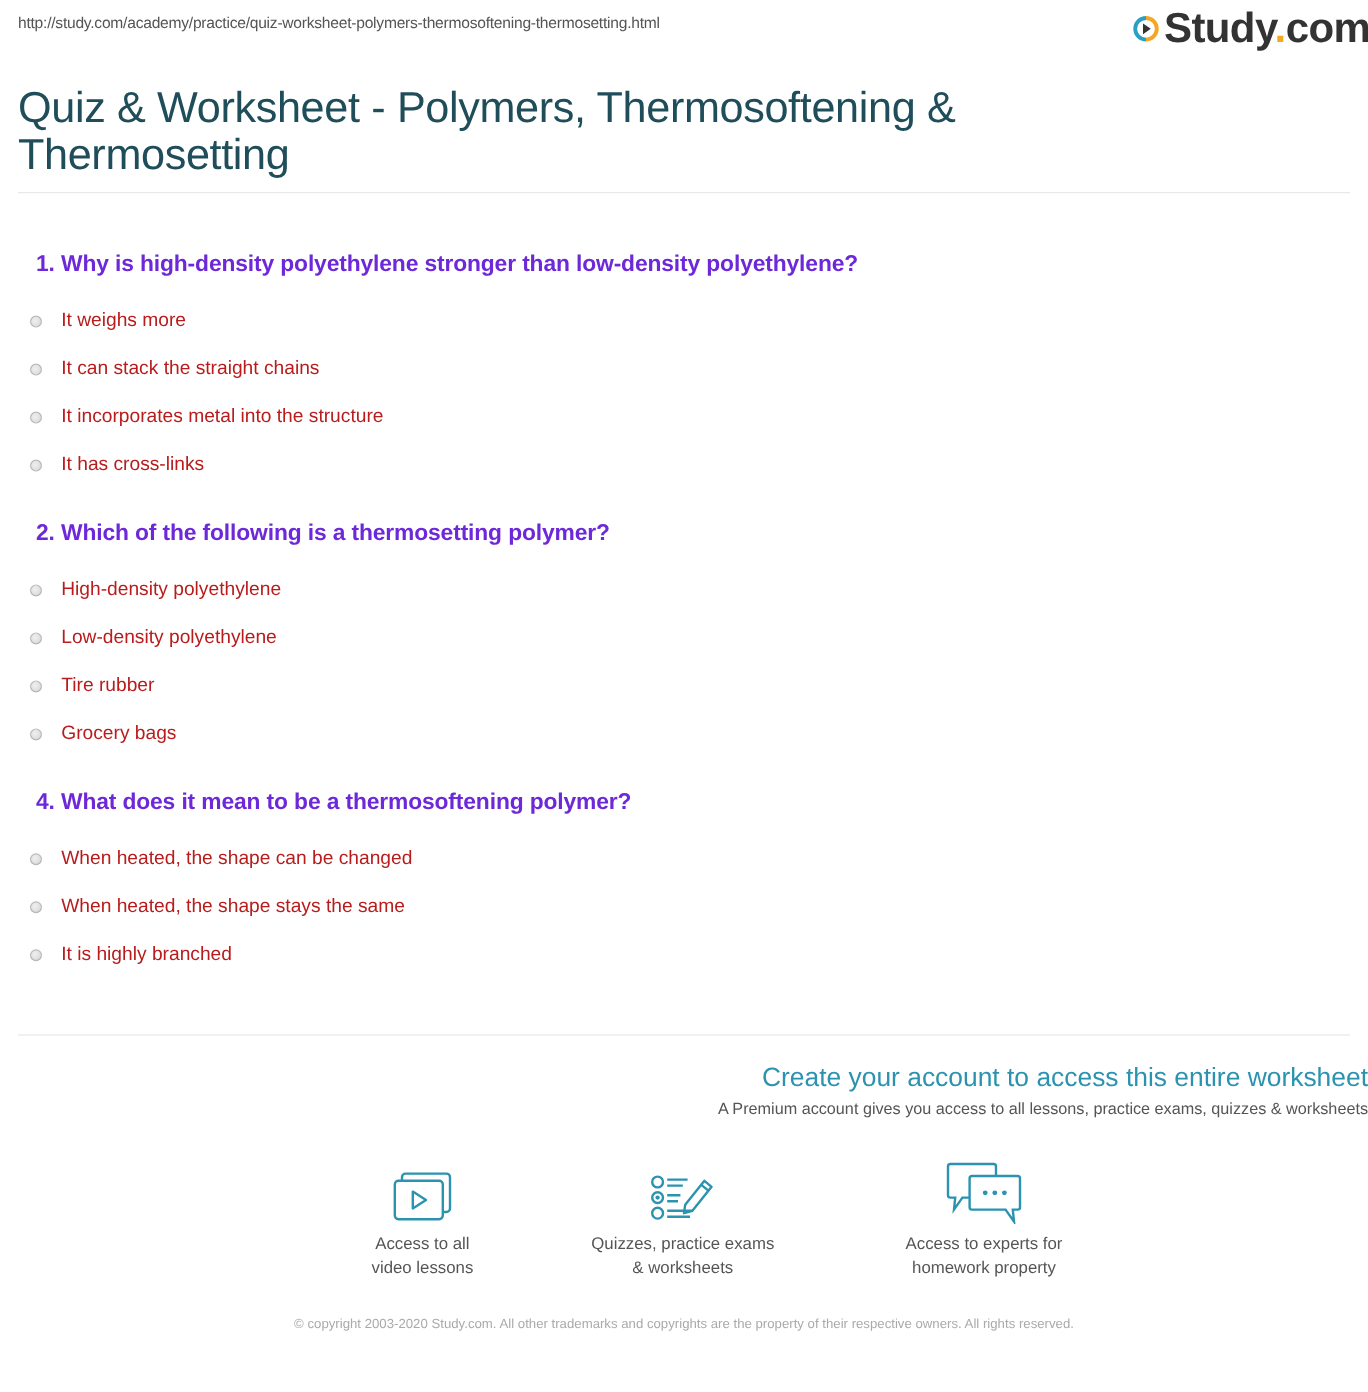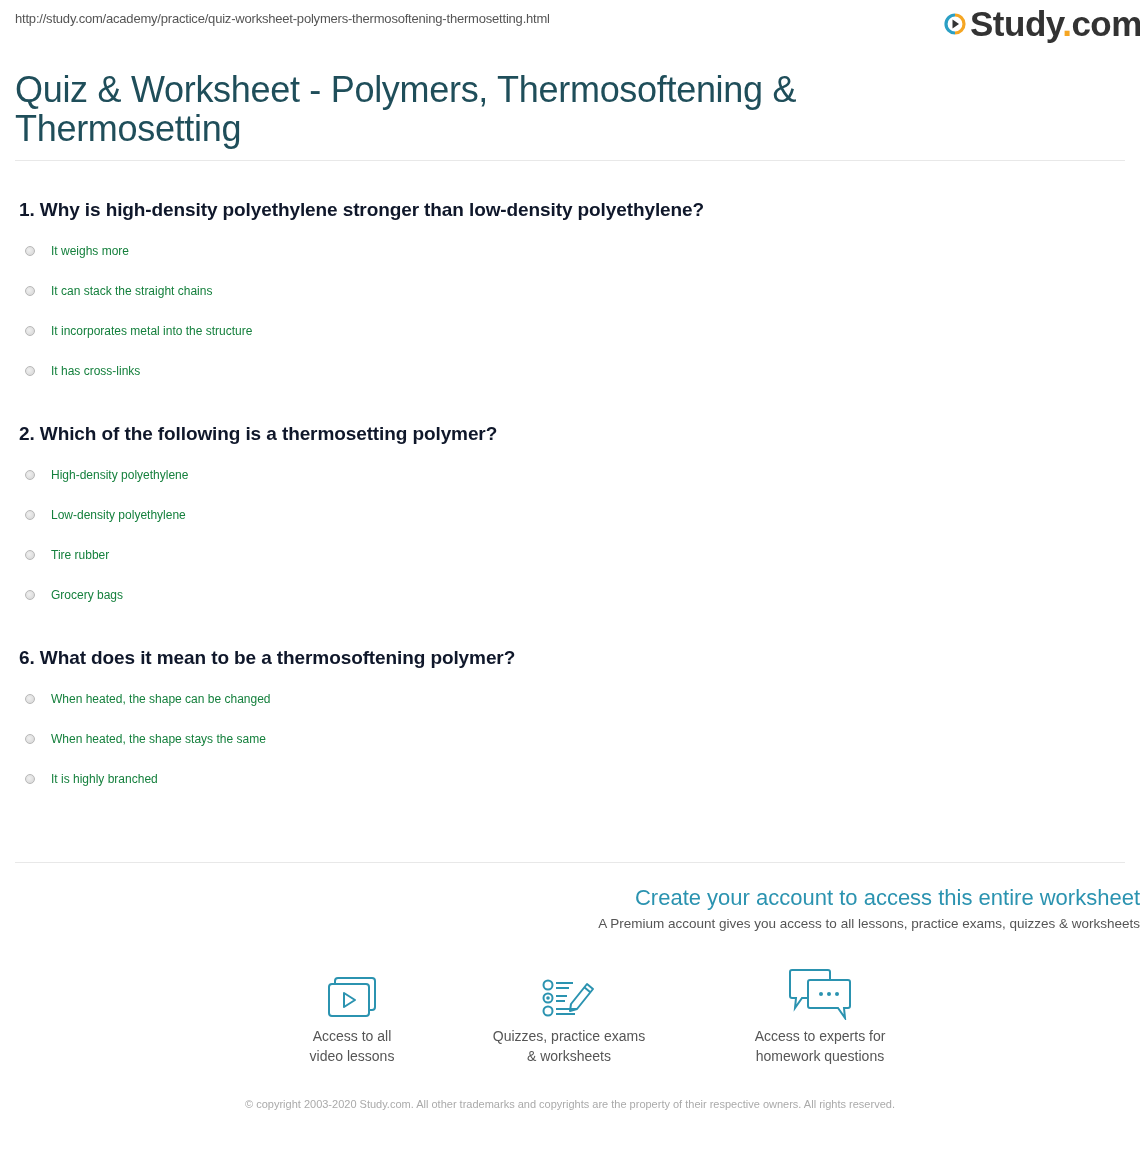--- a/index.html
+++ b/index.html
@@ -5,24 +5,24 @@
   html, body { margin: 0; padding: 0; background: #ffffff; }
   body { width: 1140px; height: 1160px; position: relative; font-family: "Liberation Sans", sans-serif; color: #555; overflow: hidden; }
   .url { position: absolute; left: 15px; top: 11px; font-size: 13px; color: #555; letter-spacing: -0.2px; }
   .logo { position: absolute; left: 944px; top: 8px; display: flex; align-items: center; }
   .logo .mark { width: 22px; height: 22px; position: relative; margin-right: 4px; }
   .logo .word { font-size: 35px; color: #333; font-weight: bold; letter-spacing: -0.5px; line-height: 32px; }
   .logo .dot { color: #f5a623; }
   h1 { position: absolute; left: 15px; top: 70px; margin: 0; width: 900px; font-size: 36px; line-height: 39px; font-weight: normal; color: #1f4e5a; letter-spacing: -0.3px; }
   .rule { position: absolute; left: 15px; right: 15px; height: 1px; background: #e8e8e8; }
   .q { position: absolute; left: 15px; width: 1100px; }
-  .q h2 { margin: 4px; font-size: 19px; font-weight: bold; color: #0f172a; line-height: 24px; letter-spacing: -0.1px; }
+  .q h2 { margin: 15px; font-size: 19px; font-weight: bold; color: #6d28d9; line-height: 24px; letter-spacing: -0.1px; }
   .opt { display: flex; align-items: center; height: 40px; }
   .radio { width: 10px; height: 10px; border-radius: 50%; border: 1px solid #b8b8b8; background: radial-gradient(circle at 40% 40%, #f0f0f0, #d4d4d4); margin: 0 16px 0 10px; box-sizing: border-box; }
-  .opt span { font-size: 12px; color: #15803d; }
+  .opt span { font-size: 16px; color: #b91c1c; }
   .cta { position: absolute; left: 0; width: 1140px; text-align: right; }
   .cta-title { top: 885px; font-size: 22px; color: #2b93b0; }
   .cta-sub { top: 916px; font-size: 13.5px; color: #555; }
   .feat { position: absolute; top: 968px; width: 200px; text-align: center; }
   .feat .ic { height: 52px; display: flex; justify-content: center; align-items: flex-end; }
   .feat .txt { margin-top: 6px; font-size: 14px; line-height: 20px; color: #555; }
   .foot { position: absolute; top: 1096px; left: 215px; width: 710px; text-align: center; font-size: 11px; line-height: 17px; color: #aaa; }
 </style>
 </head>
 <body>
@@ -80,21 +80,21 @@
         <span>Tire rubber</span>
       </div>
     <div class="opt">
         <div class="radio"></div>
         <span>Grocery bags</span>
       </div>
   </div>
 </div>
 
 <div class="q" style="top:642px">
-  <h2>6. What does it mean to be a thermosoftening polymer?</h2>
+  <h2>4. What does it mean to be a thermosoftening polymer?</h2>
   <div style="margin-top:9px">
     <div class="opt">
         <div class="radio"></div>
         <span>When heated, the shape can be changed</span>
       </div>
     <div class="opt">
         <div class="radio"></div>
         <span>When heated, the shape stays the same</span>
       </div>
     <div class="opt">
@@ -145,17 +145,17 @@
     <svg width="64" height="52" viewBox="0 0 64 52">
       <path d="M4 2 H40 a2 2 0 0 1 2 2 V28 a2 2 0 0 1 -2 2 H14 L7 40 L8 30 H4 a2 2 0 0 1 -2 -2 V4 a2 2 0 0 1 2 -2 Z" fill="none" stroke="#2b93b0" stroke-width="2"></path>
       <path d="M22 12 H60 a2 2 0 0 1 2 2 V38 a2 2 0 0 1 -2 2 H56 L57 50 L50 40 H22 a2 2 0 0 1 -2 -2 V14 a2 2 0 0 1 2 -2 Z" fill="#fff" stroke="#2b93b0" stroke-width="2"></path>
       <circle cx="33" cy="26" r="2" fill="#2b93b0"></circle>
       <circle cx="41" cy="26" r="2" fill="#2b93b0"></circle>
       <circle cx="49" cy="26" r="2" fill="#2b93b0"></circle>
     </svg>
   </div>
   <div class="txt">
       <div>Access to experts for</div>
-      <div>homework questions</div>
+      <div>homework property</div>
     </div>
 </div>
 
 <div class="foot">© copyright 2003-2020 Study.com. All other trademarks and copyrights are the property of their respective owners. All rights reserved.</div>
 
 </body></html>

